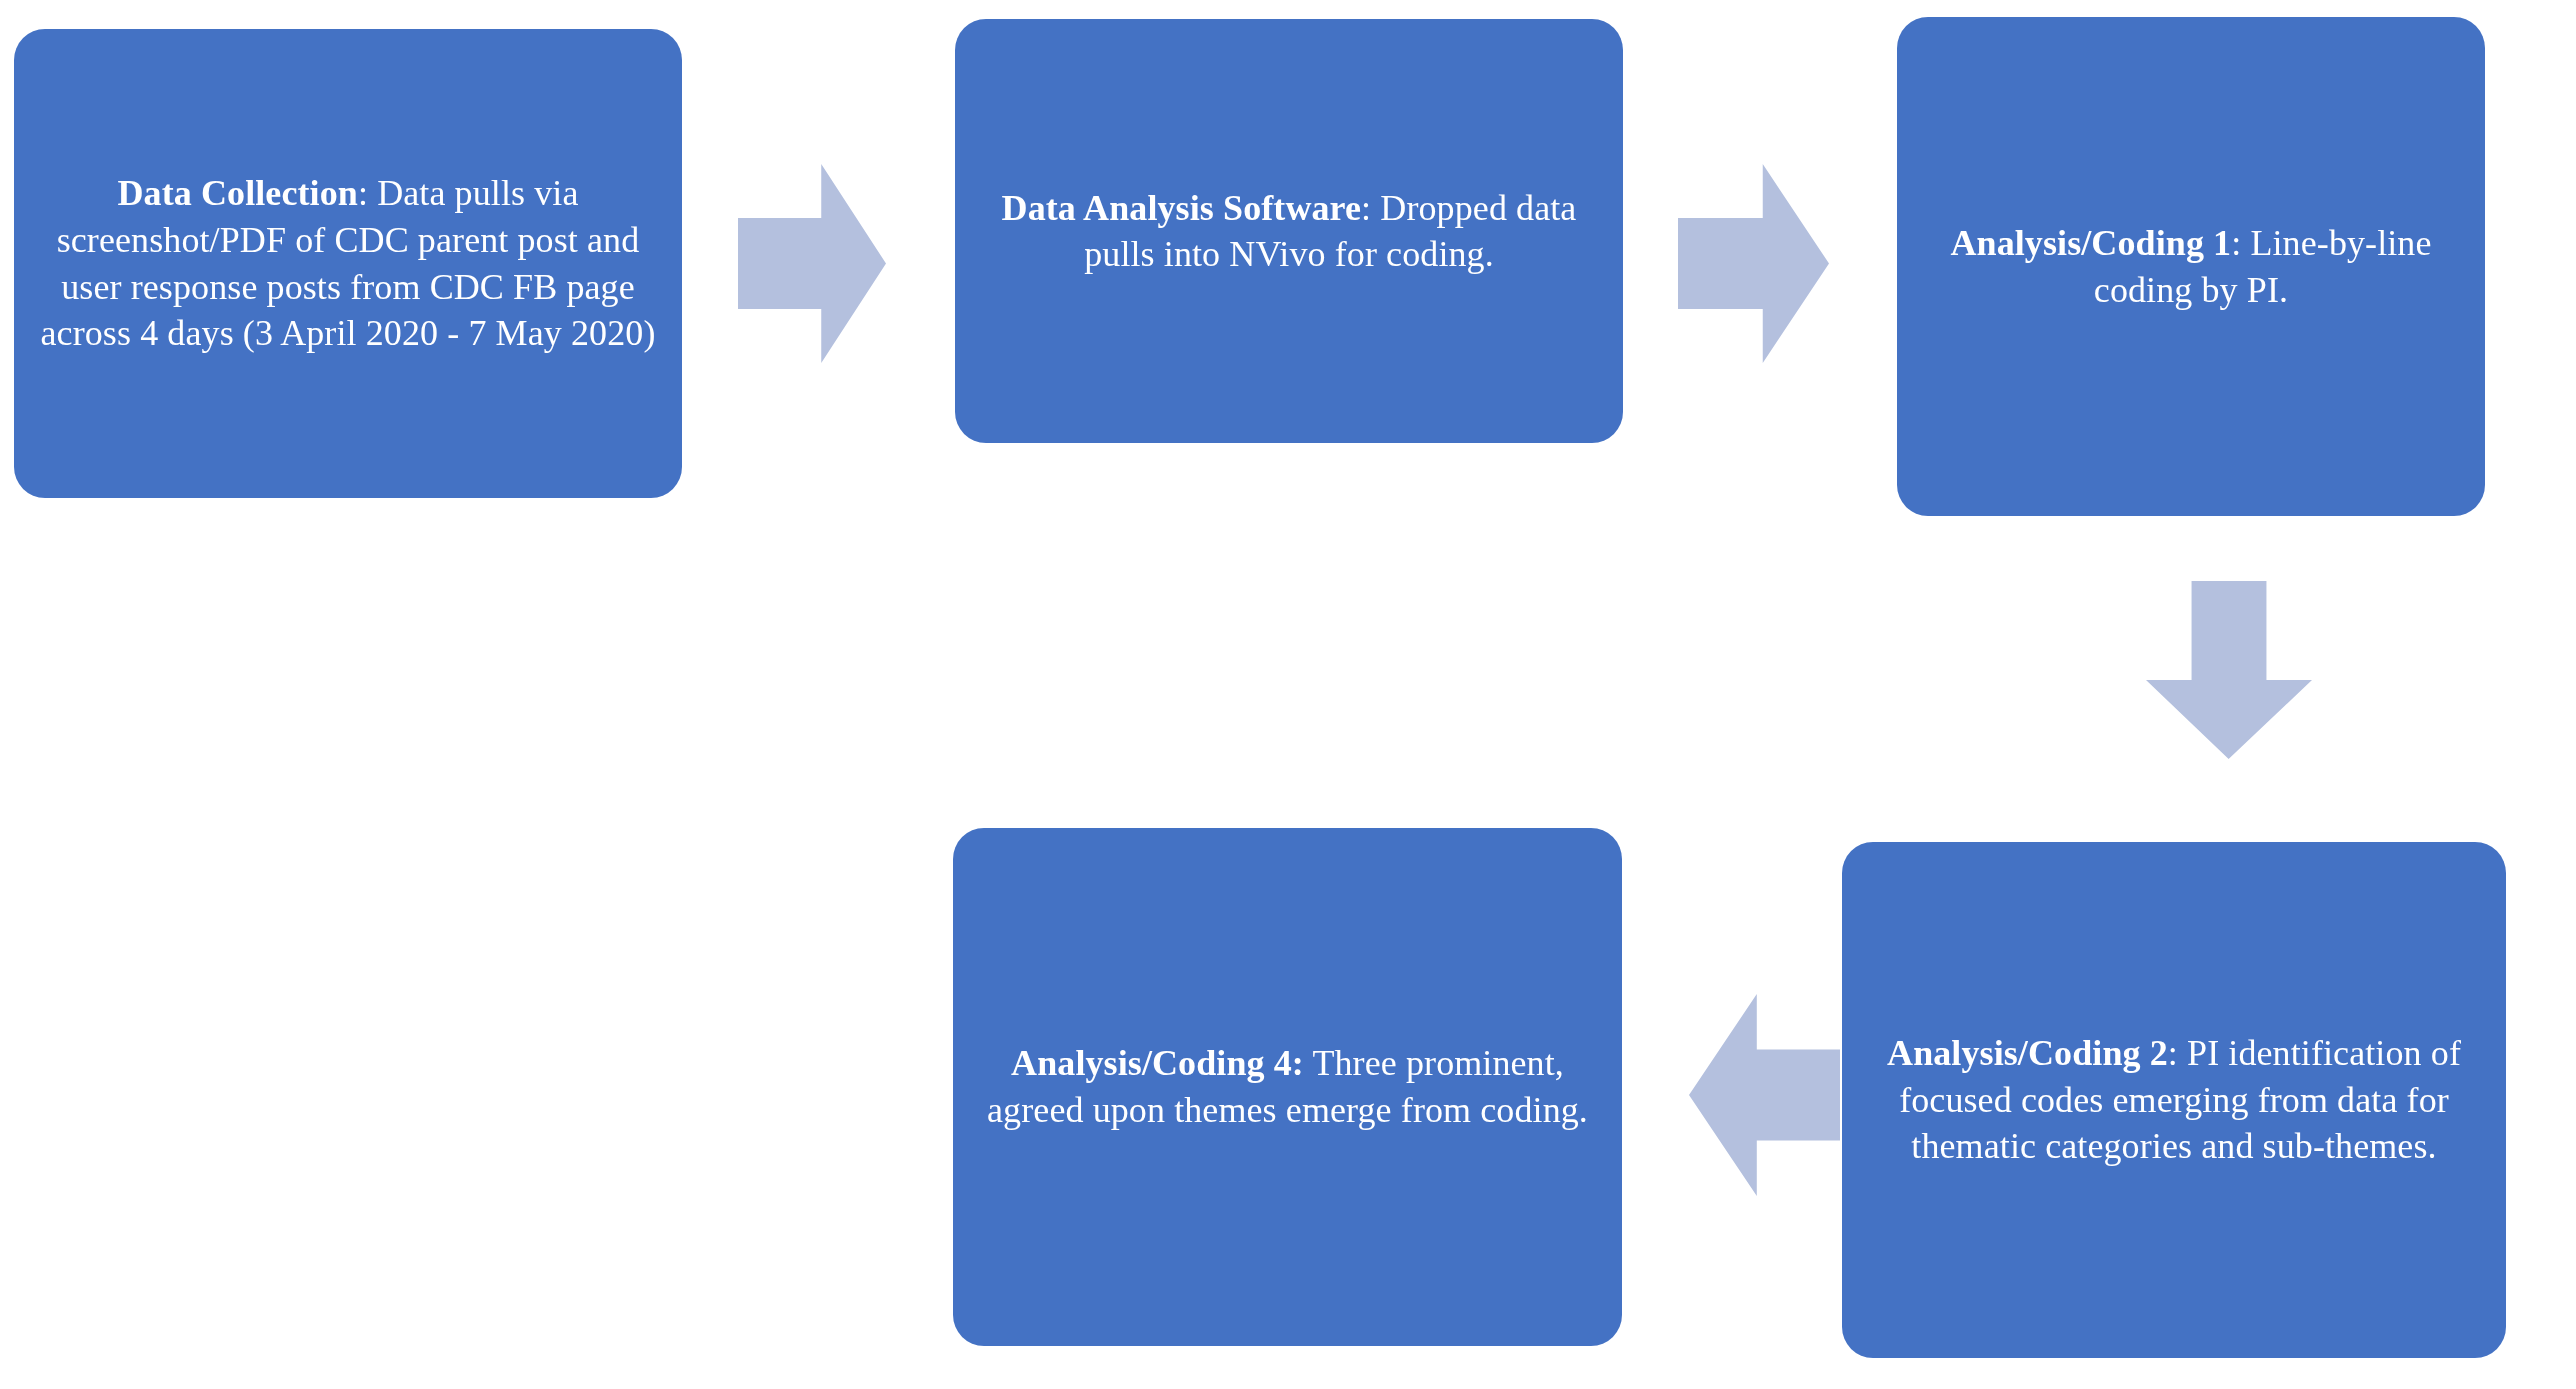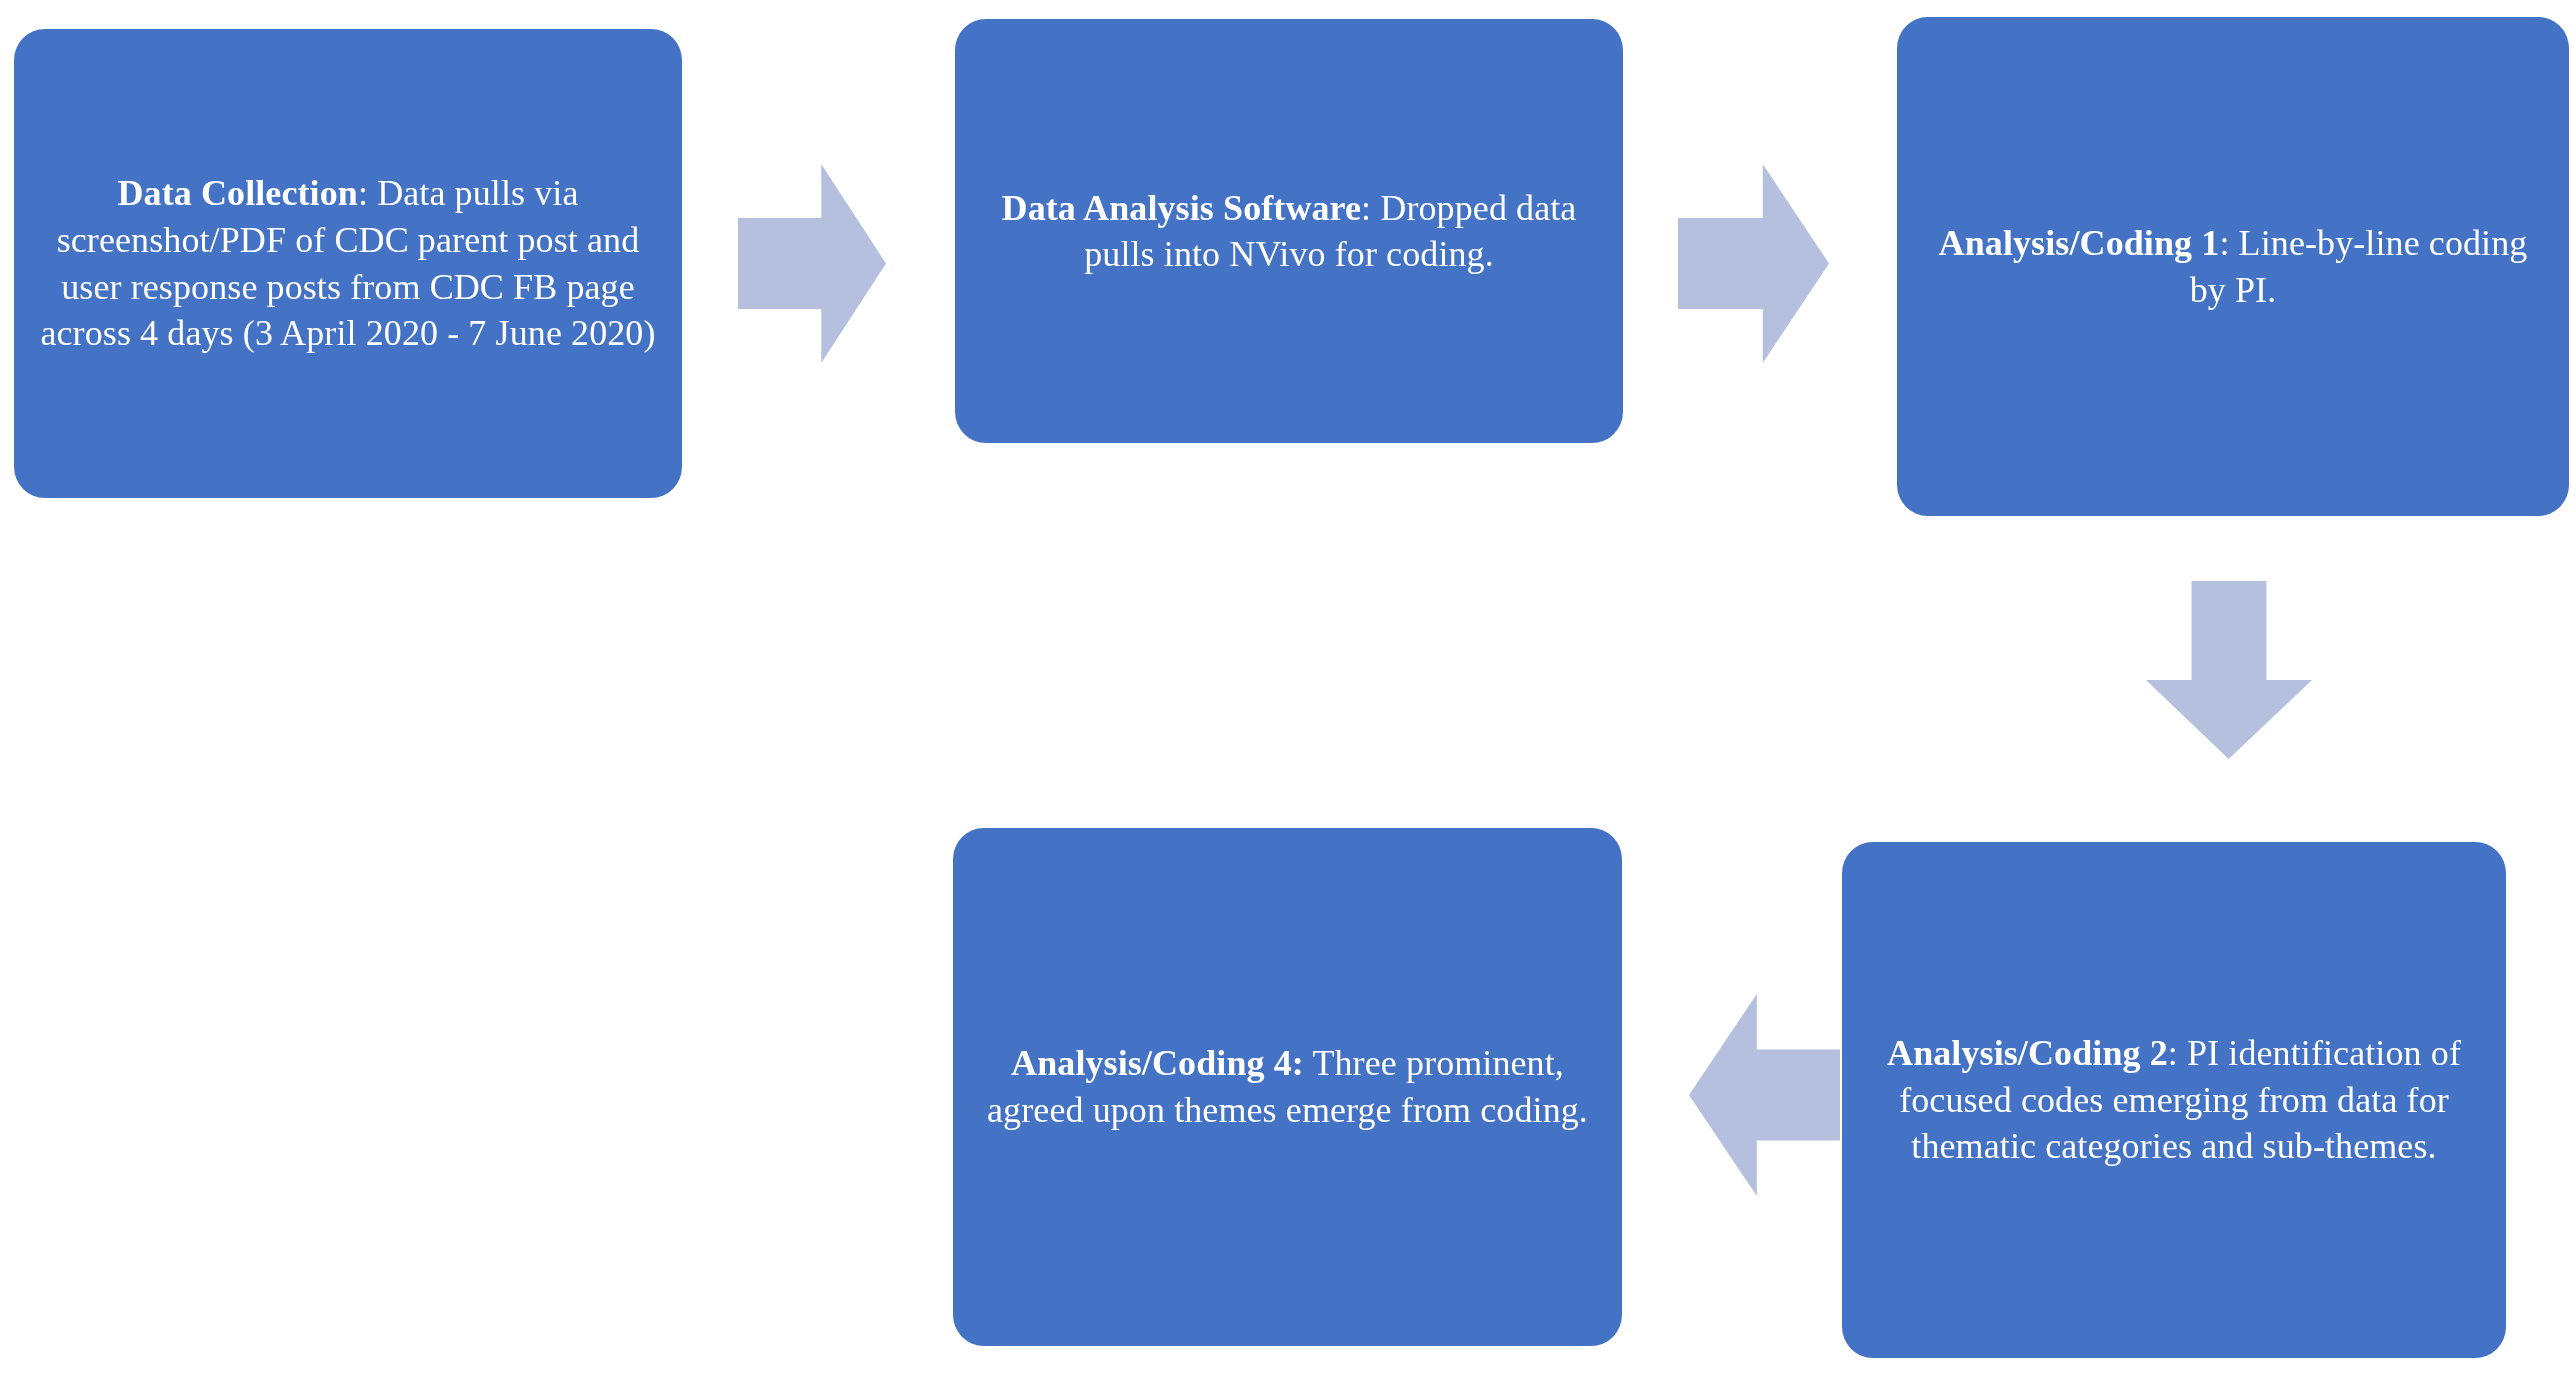--- a/index.html
+++ b/index.html
@@ -43,37 +43,37 @@
   .arrow svg {
     display: block;
     width: 100%;
     height: 100%;
     overflow: visible;
   }
 
   
   #node-data-collection      { left: 14px;   top: 29px;   width: 668px; height: 469px; }
   #node-data-analysis        { left: 955px; top: 19.3px;   width: 668px; height: 424px; }
-  #node-coding-1             { left: 1897px; top: 17px;   width: 672px; height: 499px; }
+  #node-coding-1             { left: 1897px; top: 17px;   width: 588px; height: 499px; }
   #node-coding-2             { left: 1842px; top: 842px; width: 664px; height: 516px; }
   #node-coding-4             { left: 953px; top: 828px; width: 669px; height: 518px; }
 
   
   #arrow-1-to-2  { left: 738px;  top: 164px;  width: 148px; height: 199px; }
   #arrow-2-to-3  { left: 1678px; top: 164px;  width: 151px; height: 199px; }
   #arrow-3-to-4  { left: 2146px; top: 581px;  width: 166px; height: 178px; }
   #arrow-4-to-5  { left: 1689px; top: 994px; width: 151px; height: 202px; }
 </style>
 </head>
 <body>
 
 <div id="canvas">
 
   <div class="node" id="node-data-collection">
-    <div class="node-text"><span class="lead">Data Collection</span><span>: Data pulls via screenshot/PDF of CDC parent post and user response posts from CDC FB page across 4 days (3 April 2020 - 7 June 2020)</span></div>
+    <div class="node-text"><span class="lead">Data Collection</span><span>: Data pulls via screenshot/PDF of CDC parent post and user response posts from CDC FB page across 4 days (3 April 2020 - 7 May 2020)</span></div>
   </div>
 
   <div class="arrow" id="arrow-1-to-2">
     <svg viewBox="0 0 192 258" preserveAspectRatio="none" aria-hidden="true">
       <polygon points="0,70 108,70 108,0 192,129 108,258 108,188 0,188" fill="#b4c0de"></polygon>
     </svg>
   </div>
 
   <div class="node" id="node-data-analysis">
     <div class="node-text"><span class="lead">Data Analysis Software</span><span>: Dropped data pulls into NVivo for coding.</span></div>

